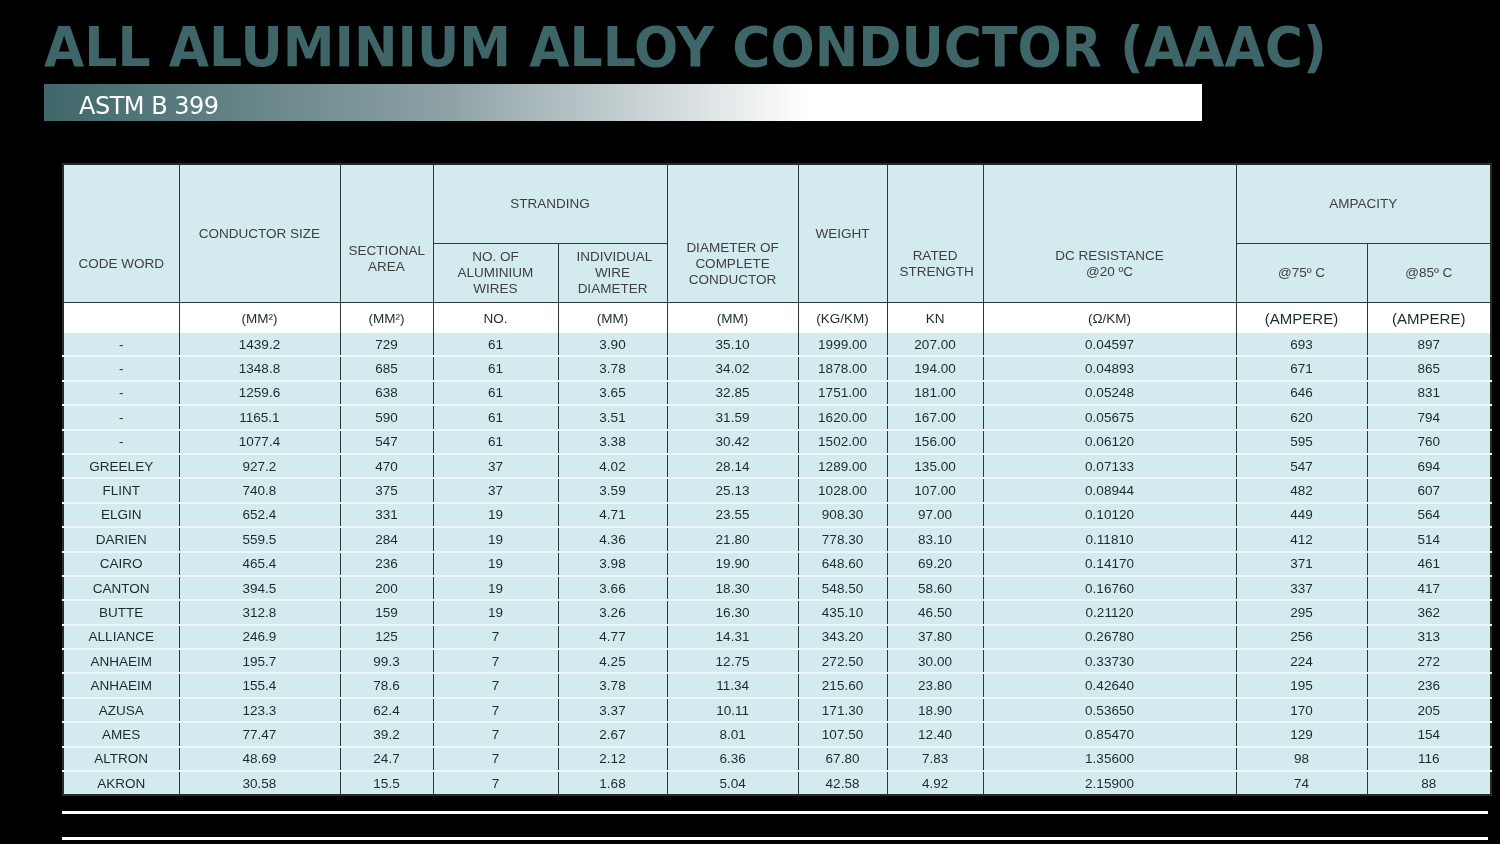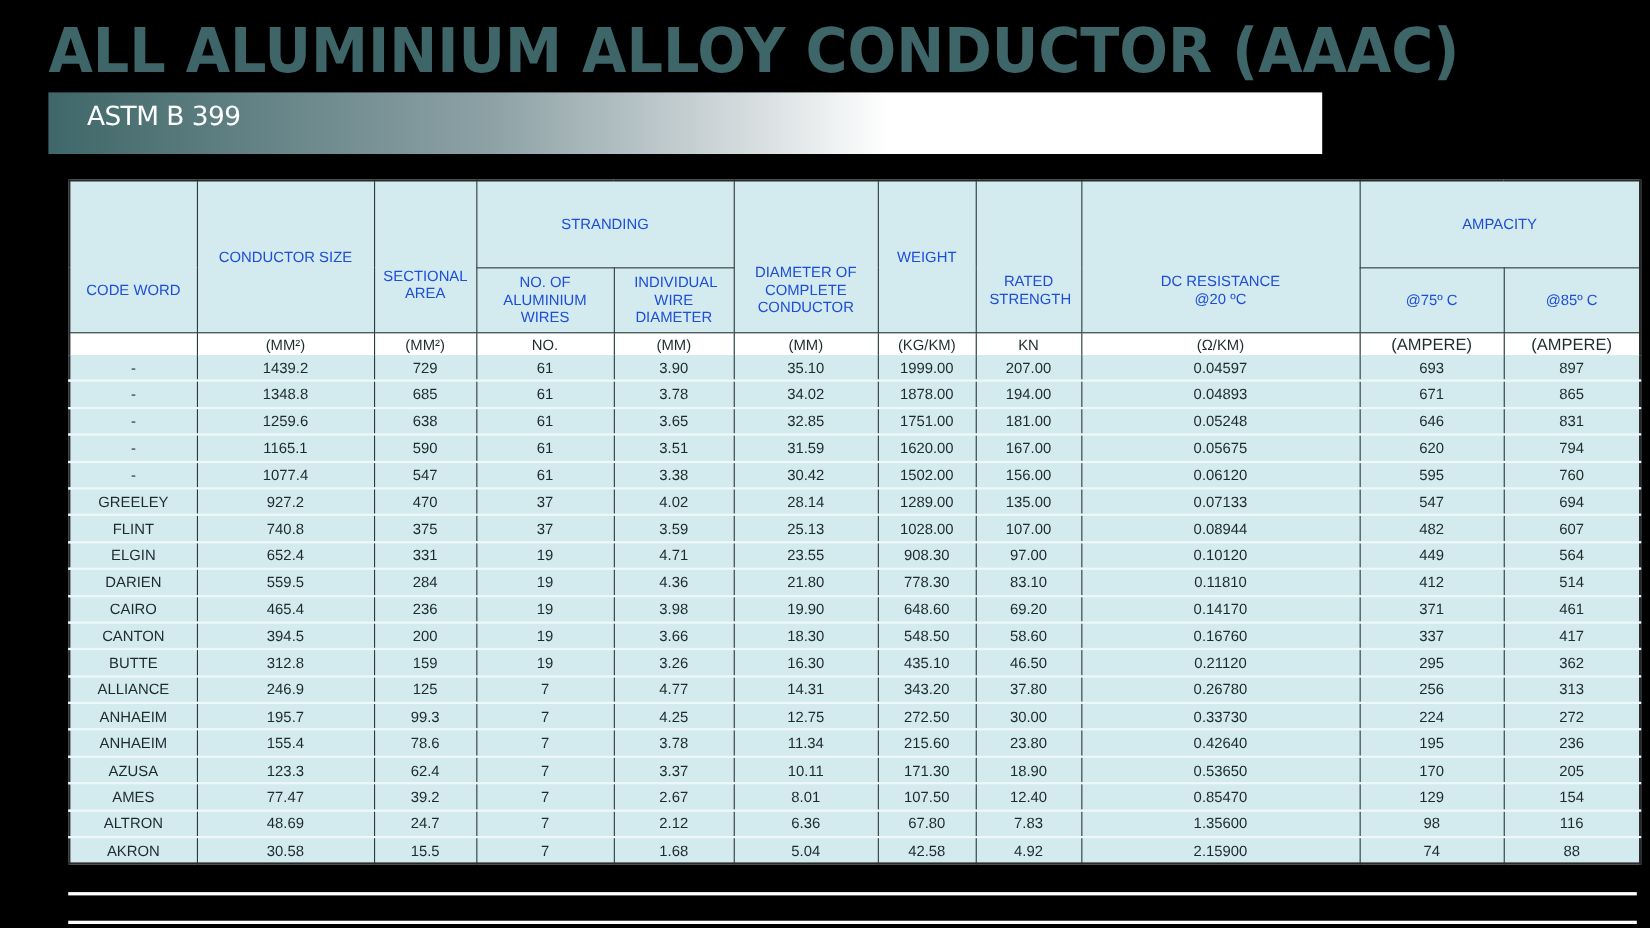--- a/index.html
+++ b/index.html
@@ -7,46 +7,46 @@
       width: 1500px; height: 844px; background: #000; position: relative; overflow: hidden;
       font-family: "Liberation Sans", "DejaVu Sans", sans-serif;
     }
     .title {
       position: absolute; left: 44px; top: 12px; margin: 0;
       font-family: "DejaVu Sans", sans-serif; font-weight: bold;
       font-size: 56px; letter-spacing: 0px; color: #3e6568; line-height: 70px;
       transform: scaleX(0.93); transform-origin: left center; white-space: nowrap;
     }
     .subtitle-bar {
-      position: absolute; left: 44px; top: 84px; width: 1158px; height: 56px;
+      position: absolute; left: 44px; top: 84px; width: 1158px; height: 37px;
       background: linear-gradient(to right, #3f6769 0%, #8ea2a6 35%, #d5dcde 55%, #ffffff 66%, #ffffff 100%);
     }
     .subtitle-text {
       position: absolute; left: 35px; top: 8px; color: #fff; font-size: 24px;
       font-family: "DejaVu Sans", sans-serif; letter-spacing: -0.5px;
     }
     table.spec {
       position: absolute; left: 62px; top: 163px; width: 1428px;
       border-collapse: collapse; table-layout: fixed;
       background: #d3eaee; color: #1d2b2d;
       border: 2px solid #2a2a2a;
     }
     table.spec th, table.spec td {
       border-left: 1.5px solid #2d3a3b; border-right: 1.5px solid #2d3a3b;
       text-align: center; padding: 0; overflow: hidden; white-space: nowrap;
     }
     table.spec th {
-      font-weight: normal; color: #1d4ed8; font-size: 13.5px; line-height: 16px;
+      font-weight: normal; color: #404040; font-size: 13.5px; line-height: 16px;
       border-top: 1.5px solid #2d3a3b; border-bottom: 1.5px solid #2d3a3b;
       white-space: normal;
     }
     tr.h1 th { height: 77px; }
     tr.h2 th { height: 58px; }
     th.amp-sub { font-size: 18px; }
-    tr.units td { background: #fff; height: 20px; font-size: 13.5px; color: #1d2b2d; border-bottom: none; }
+    tr.units td { background: #fff; height: 30px; font-size: 13.5px; color: #1d2b2d; border-bottom: none; }
     tr.units td.amp { font-size: 15px; }
     tr.data td { height: 22.4px; font-size: 13.5px; border-top: 2px solid #eef8fa; }
     tr.units + tr.data td { border-top: none; }
   </style>
 </head>
 <body>
 
 <h1 class="title">ALL ALUMINIUM ALLOY CONDUCTOR (AAAC)</h1>
 
 <div class="subtitle-bar">

